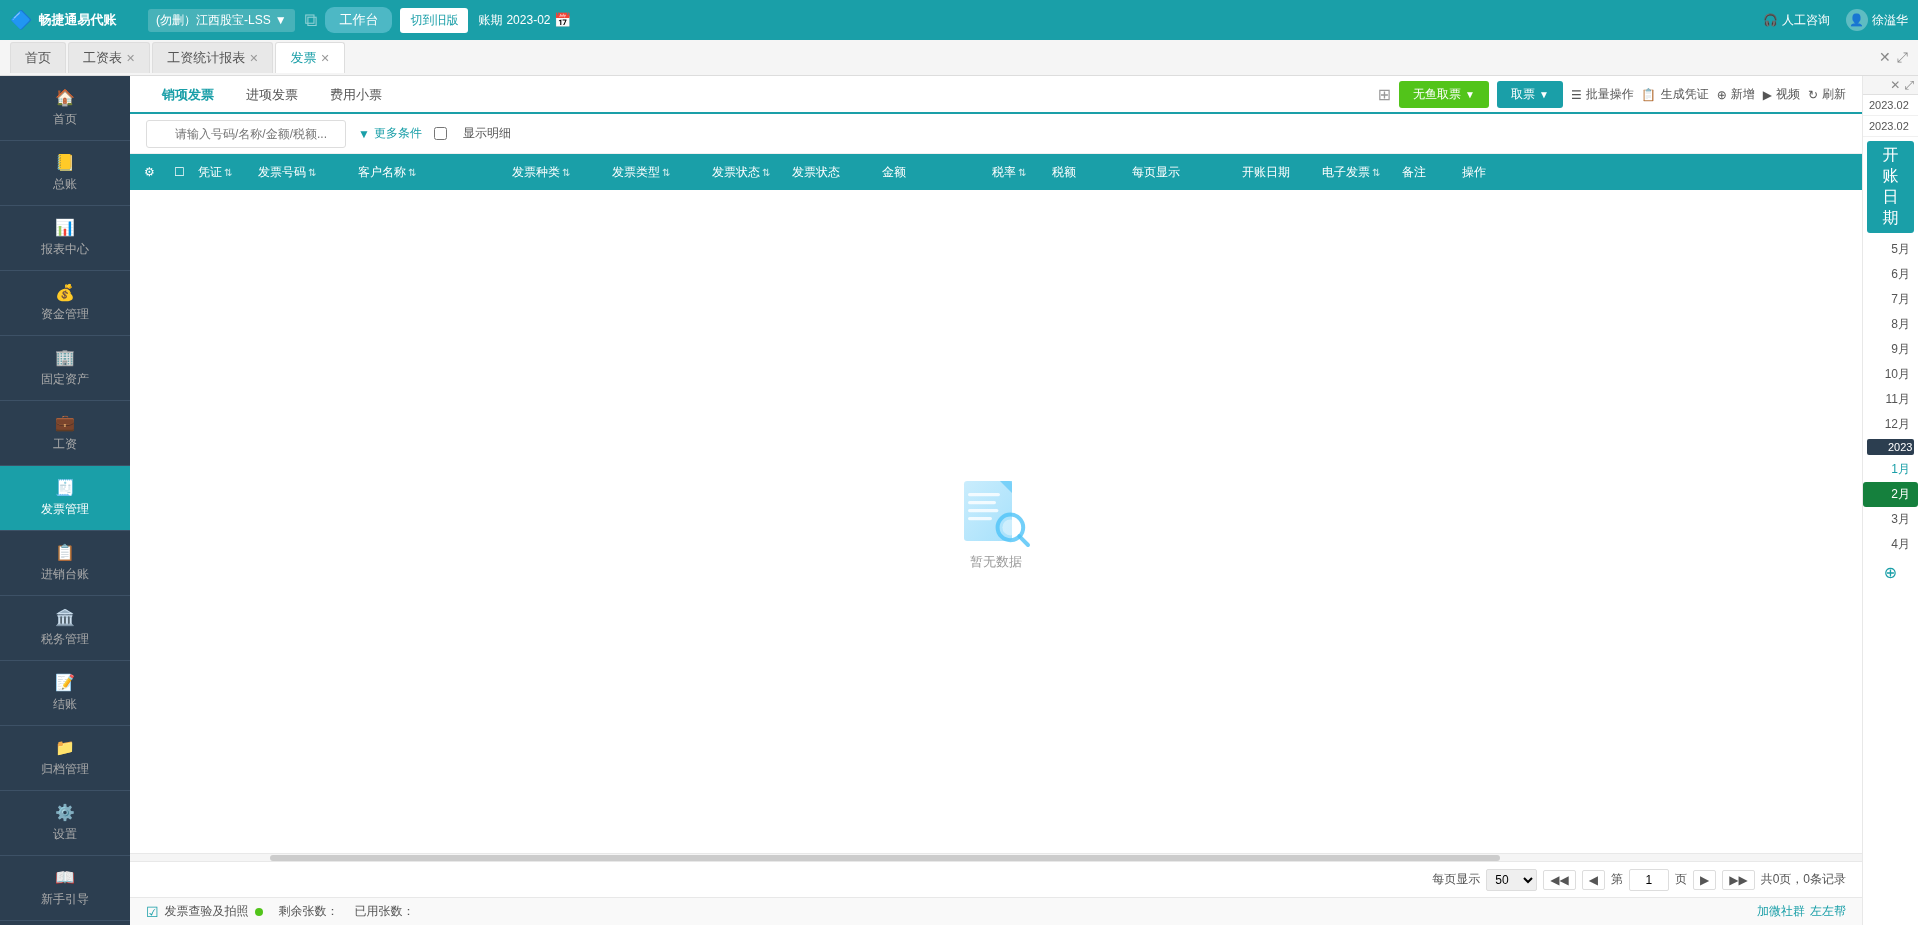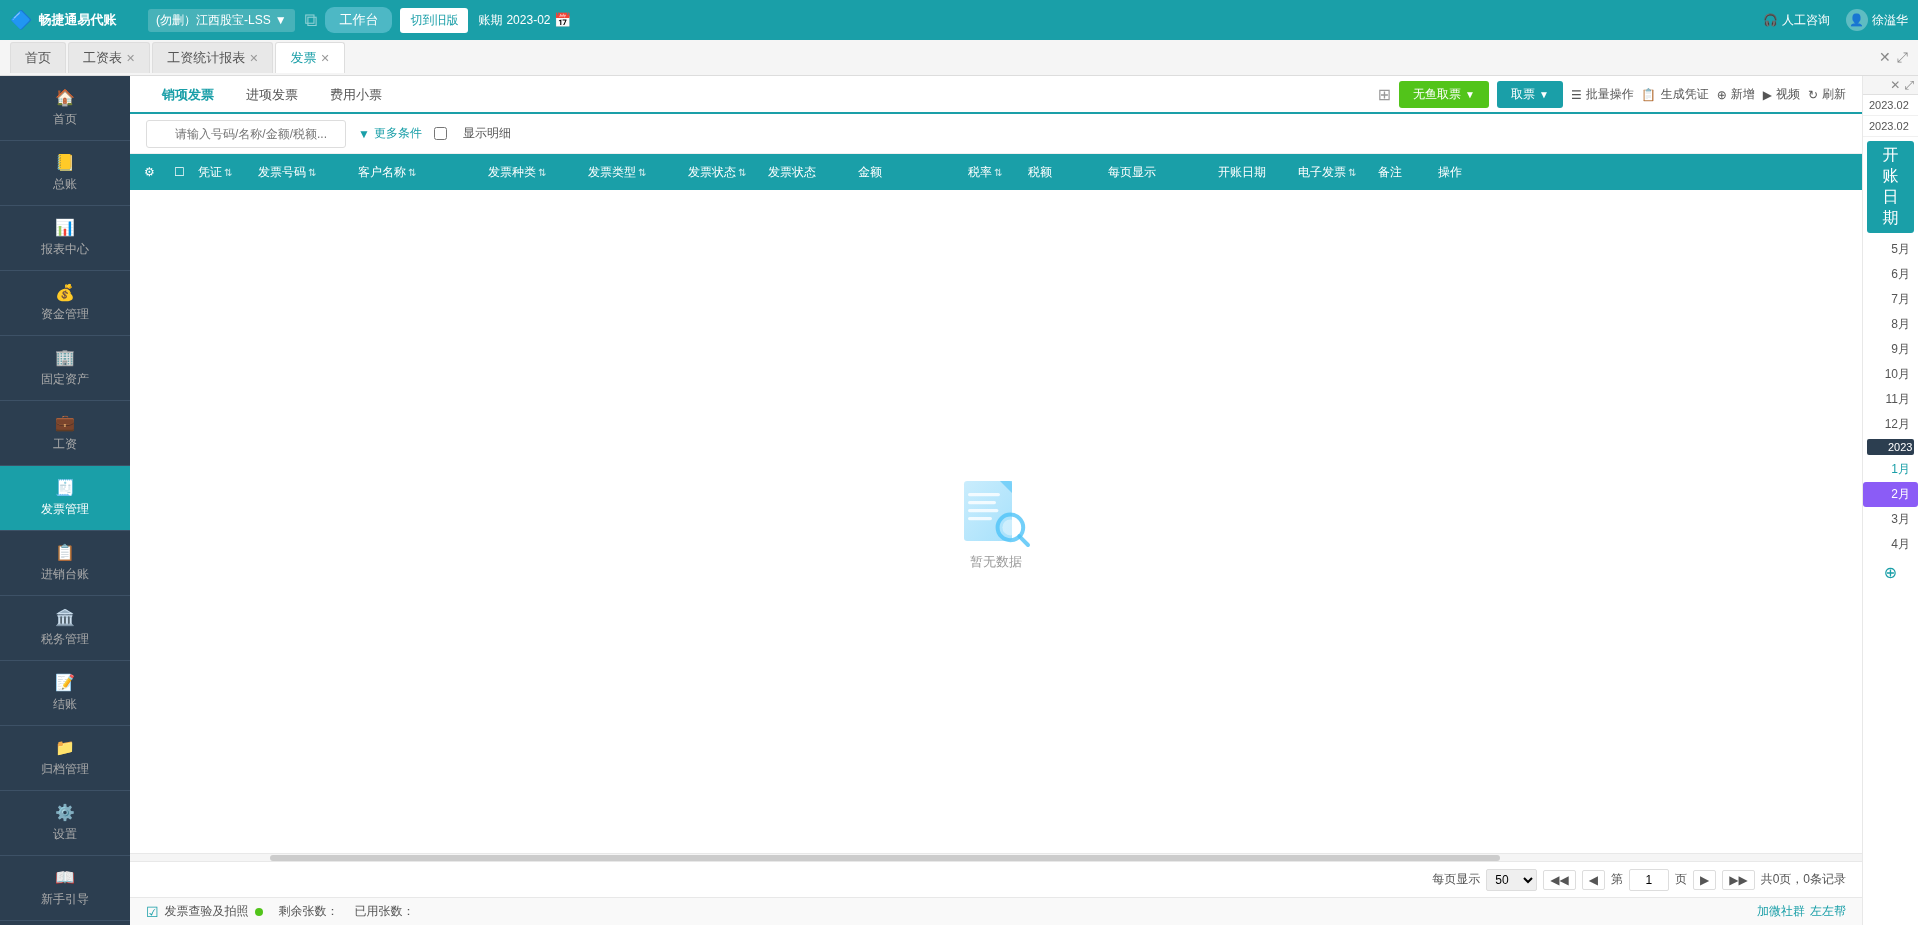--- a/index.html
+++ b/index.html
@@ -375,21 +375,21 @@
       flex-direction: column;
     }
     .date-month {
       font-size: 12px;
       color: #555;
       text-align: right;
       padding: 4px 8px;
       cursor: pointer;
       white-space: nowrap;
     }
-    .date-month.active { background: #8b5cf6; color: white; border-radius: 3px; }
+    .date-month.active { background: #15803d; color: white; border-radius: 3px; }
     .date-month.current-year { color: #1a9fa8; }
 
     
     .open-period-btn {
       background: #1a9fa8;
       color: white;
       border: none;
       border-radius: 3px;
       padding: 4px 8px;
       font-size: 16px;
@@ -621,21 +621,21 @@
             <span class="sort-icon">⇅</span>
           </div>
           <div class="th-cell" style="width:100px;">
             <span>发票号码</span>
             <span class="sort-icon">⇅</span>
           </div>
           <div class="th-cell" style="width:130px;">
             <span>客户名称</span>
             <span class="sort-icon">⇅</span>
           </div>
-          <div class="th-cell" style="width:100px;">
+          <div class="th-cell" style="width:100px;margin-left:24px;">
             <span>发票种类</span>
             <span class="sort-icon">⇅</span>
           </div>
           <div class="th-cell" style="width:100px;">
             <span>发票类型</span>
             <span class="sort-icon">⇅</span>
           </div>
           <div class="th-cell" style="width:80px;">
             <span>发票状态</span>
             <span class="sort-icon">⇅</span>

